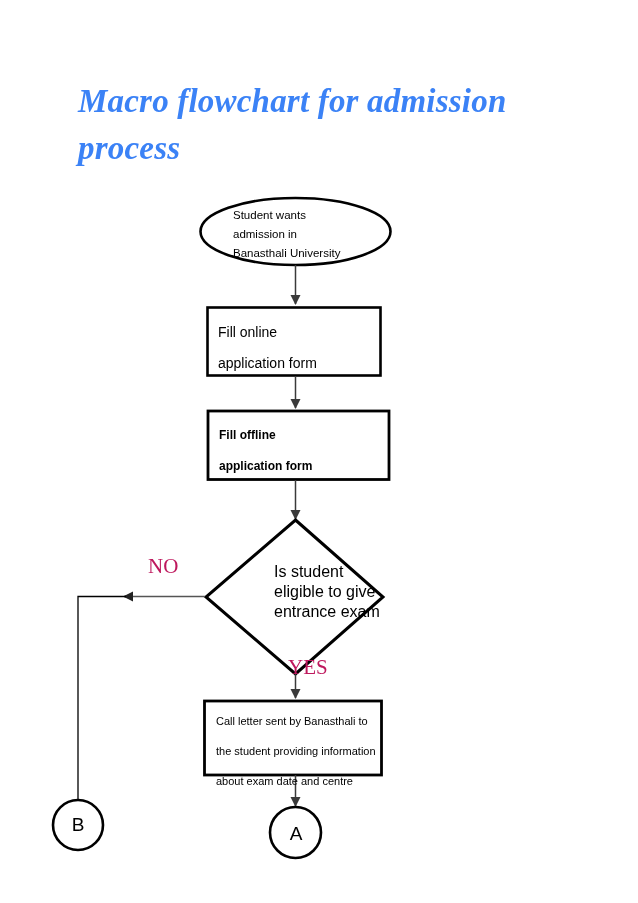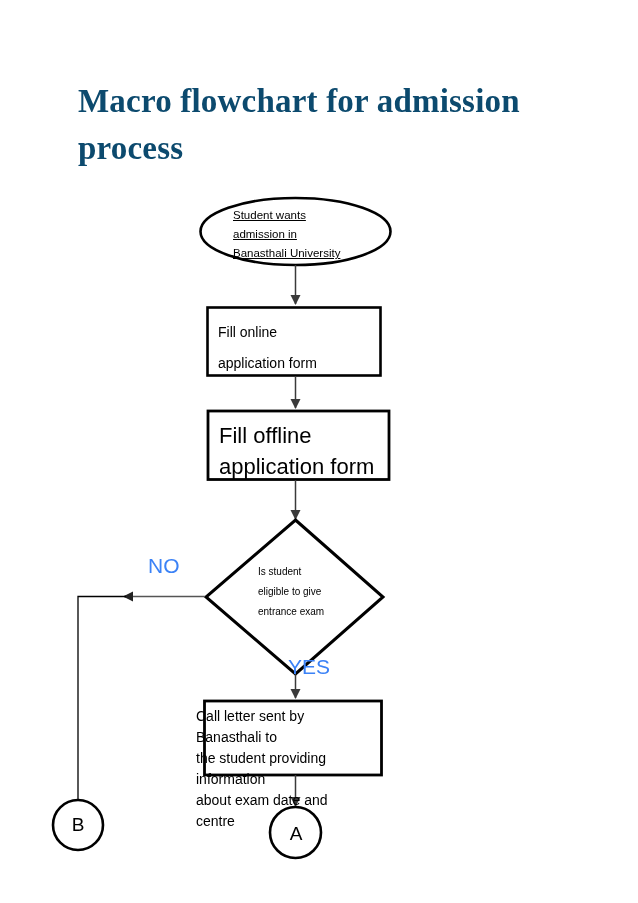--- a/index.html
+++ b/index.html
@@ -15,23 +15,24 @@
     overflow: hidden;
     font-family: "Liberation Sans", sans-serif;
   }
   #title {
     position: absolute;
     left: 78px;
     top: 78px;
     width: 480px;
     font-family: "Liberation Serif", serif;
     font-weight: bold;
+    font-style: italic;
     font-size: 33px;
     line-height: 47px;
-    color: #0c4a6e;
+    color: #3b82f6;
     letter-spacing: 0.2px;
     white-space: pre-line;
   }
   #svg-layer {
     position: absolute;
     left: 0;
     top: 0;
     width: 638px;
     height: 903px;
   }
@@ -40,67 +41,68 @@
     color: #000000;
     white-space: pre-line;
   }
   
   #oval-text {
     left: 233px;
     top: 206px;
     width: 160px;
     font-size: 11.5px;
     line-height: 19px;
-    text-decoration: underline;
   }
   
   #proc1-text {
     left: 218px;
     top: 317px;
     width: 170px;
     font-size: 14px;
     line-height: 31px;
   }
   #proc2-text {
     left: 219px;
     top: 420px;
     width: 175px;
-    font-size: 22px;
+    font-size: 12px;
     line-height: 31px;
+    font-weight: bold;
   }
   
   #decision-text {
-    left: 258px;
+    left: 274px;
     top: 562px;
     width: 130px;
-    font-size: 10px;
+    font-size: 16px;
     line-height: 20px;
   }
   
   .branch-label {
     position: absolute;
-    color: #3b82f6;
+    color: #be185d;
     font-size: 21px;
     line-height: 24px;
+    font-family: Liberation Serif, serif;
   }
   #label-no {
     left: 148px;
     top: 554px;
   }
   #label-yes {
     left: 288px;
     top: 655px;
   }
   
   #calltext {
-    left: 196px;
+    left: 216px;
     top: 706px;
     width: 170px;
-    font-size: 14px;
-    line-height: 21px;
+    font-size: 11px;
+    line-height: 30px;
   }
   
   .connector-letter {
     position: absolute;
     color: #000000;
     font-size: 19px;
     line-height: 19px;
     text-align: center;
     width: 30px;
   }

